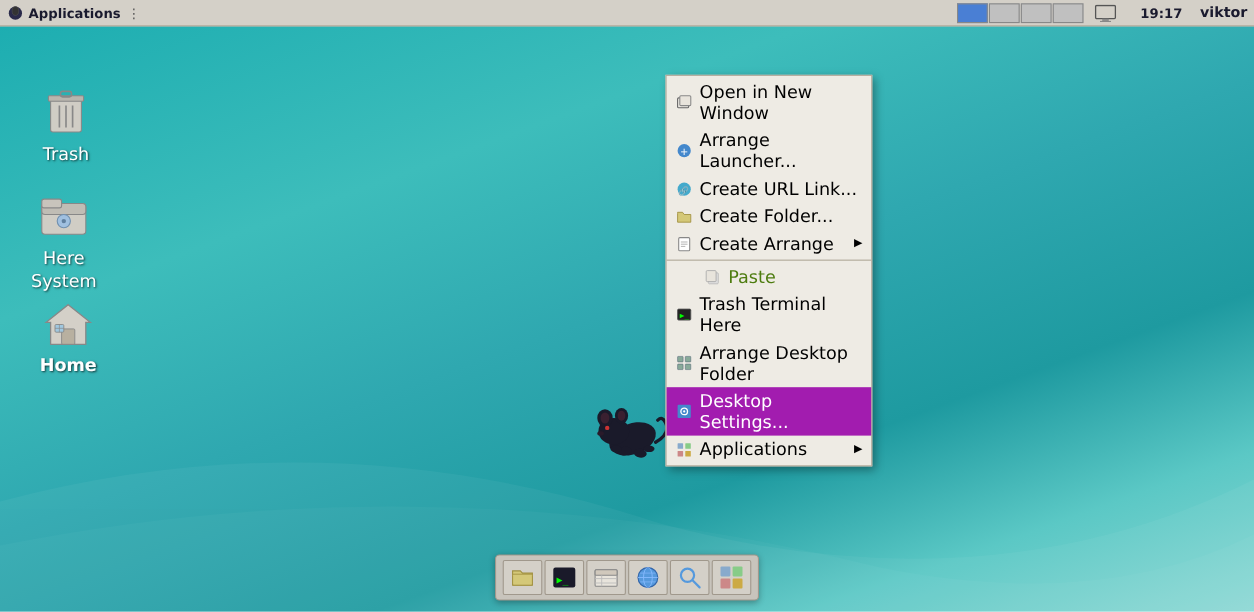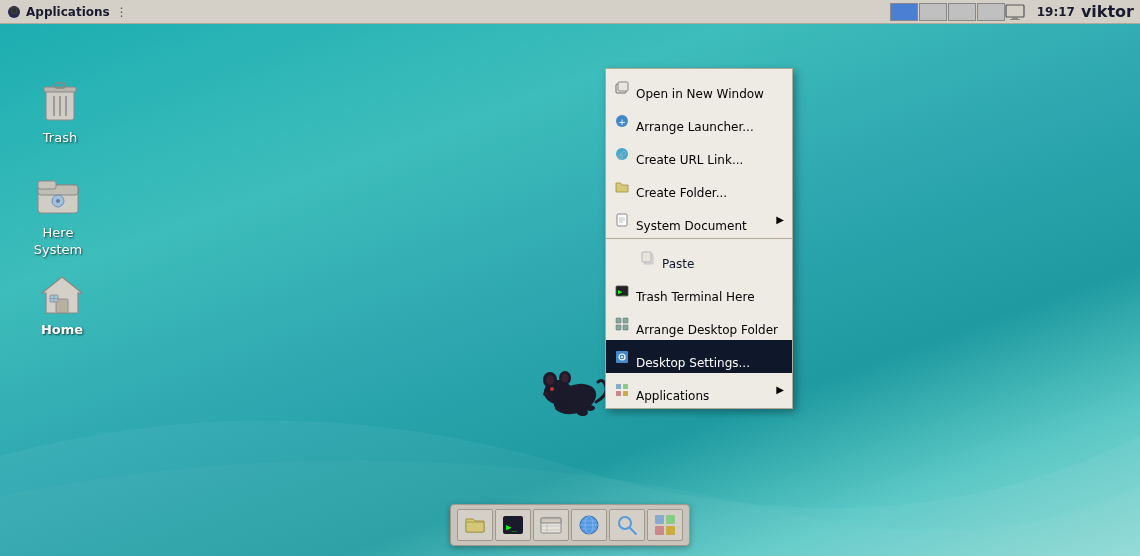--- a/index.html
+++ b/index.html
@@ -46,21 +46,21 @@
       color: #1a1a2e;
     }
     .taskbar-dots {
       font-size: 12px;
       color: #555;
       margin-left: 2px;
     }
     .taskbar-right {
       display: flex;
       align-items: center;
-      gap: 0;
+      gap: 10px;
       padding: 0 6px;
       justify-content: center;
     }
     .workspace-buttons {
       display: flex;
       gap: 1px;
     }
     .workspace-btn {
       width: 28px;
       height: 18px;
@@ -78,21 +78,21 @@
       color: #1a1a2e;
       margin-left: 8px;
       margin-right: 6px;
     }
     .taskbar-monitor-icon {
       width: 20px;
       height: 16px;
       margin-right: 4px;
     }
     .taskbar-user {
-      font-size: 16px;
+      font-size: 13px;
       color: #1a1a2e;
       font-weight: bold;
     }
 
     
     .desktop {
       position: absolute;
       top: 24px;
       left: 0;
       right: 0;
@@ -111,21 +111,21 @@
     }
     .icon-image {
       width: 48px;
       height: 48px;
       display: flex;
       align-items: center;
       justify-content: center;
       margin-bottom: 4px;
     }
     .icon-label {
-      font-size: 13px;
+      font-size: 16px;
       color: white;
       text-align: center;
       text-shadow: 1px 1px 2px rgba(0,0,0,0.7);
       line-height: 1.3;
     }
 
     
     .mouse-mascot {
       position: absolute;
       left: 530px;
@@ -148,37 +148,36 @@
     }
     .menu-item {
       display: flex;
       align-items: center;
       padding: 3px 8px;
       cursor: pointer;
       gap: 6px;
       position: relative;
     }
     .menu-item.highlighted {
-      background: #0f172a;
+      background: #a21caf;
       color: white;
     }
     .menu-item.disabled {
-      color: #0f172a;
+      color: #4d7c0f;
       cursor: default;
       padding-left: 34px;
     }
     .menu-separator {
       height: 1px;
       background: #b0a898;
       margin: 2px 0;
     }
     .menu-item-label {
       flex: 1;
-      font-size: 12px;
-      margin-top: 13px;
+      font-size: 16px;
     }
     .menu-item-icon {
       width: 16px;
       height: 16px;
       display: flex;
       align-items: center;
       justify-content: center;
       font-size: 12px;
       flex-shrink: 0;
     }
@@ -386,21 +385,21 @@
 
     <div class="menu-item">
       <span class="menu-item-icon">
         <svg width="14" height="14" viewBox="0 0 14 14">
           <rect x="2" y="1" width="10" height="12" rx="1" fill="white" stroke="#888" stroke-width="1"></rect>
           <line x1="4" y1="5" x2="10" y2="5" stroke="#aaa" stroke-width="0.8"></line>
           <line x1="4" y1="7" x2="10" y2="7" stroke="#aaa" stroke-width="0.8"></line>
           <line x1="4" y1="9" x2="8" y2="9" stroke="#aaa" stroke-width="0.8"></line>
         </svg>
       </span>
-      <span class="menu-item-label">System Document</span>
+      <span class="menu-item-label">Create Arrange</span>
       <span class="menu-arrow">▶</span>
     </div>
 
     <div class="menu-separator"></div>
 
     <div class="menu-item disabled">
       <span class="menu-item-icon">
         <svg width="14" height="14" viewBox="0 0 14 14">
           <rect x="3" y="3" width="9" height="10" rx="1" fill="#ddd" stroke="#bbb" stroke-width="0.8"></rect>
           <rect x="1" y="1" width="9" height="10" rx="1" fill="#e8e4dc" stroke="#aaa" stroke-width="0.8"></rect>

